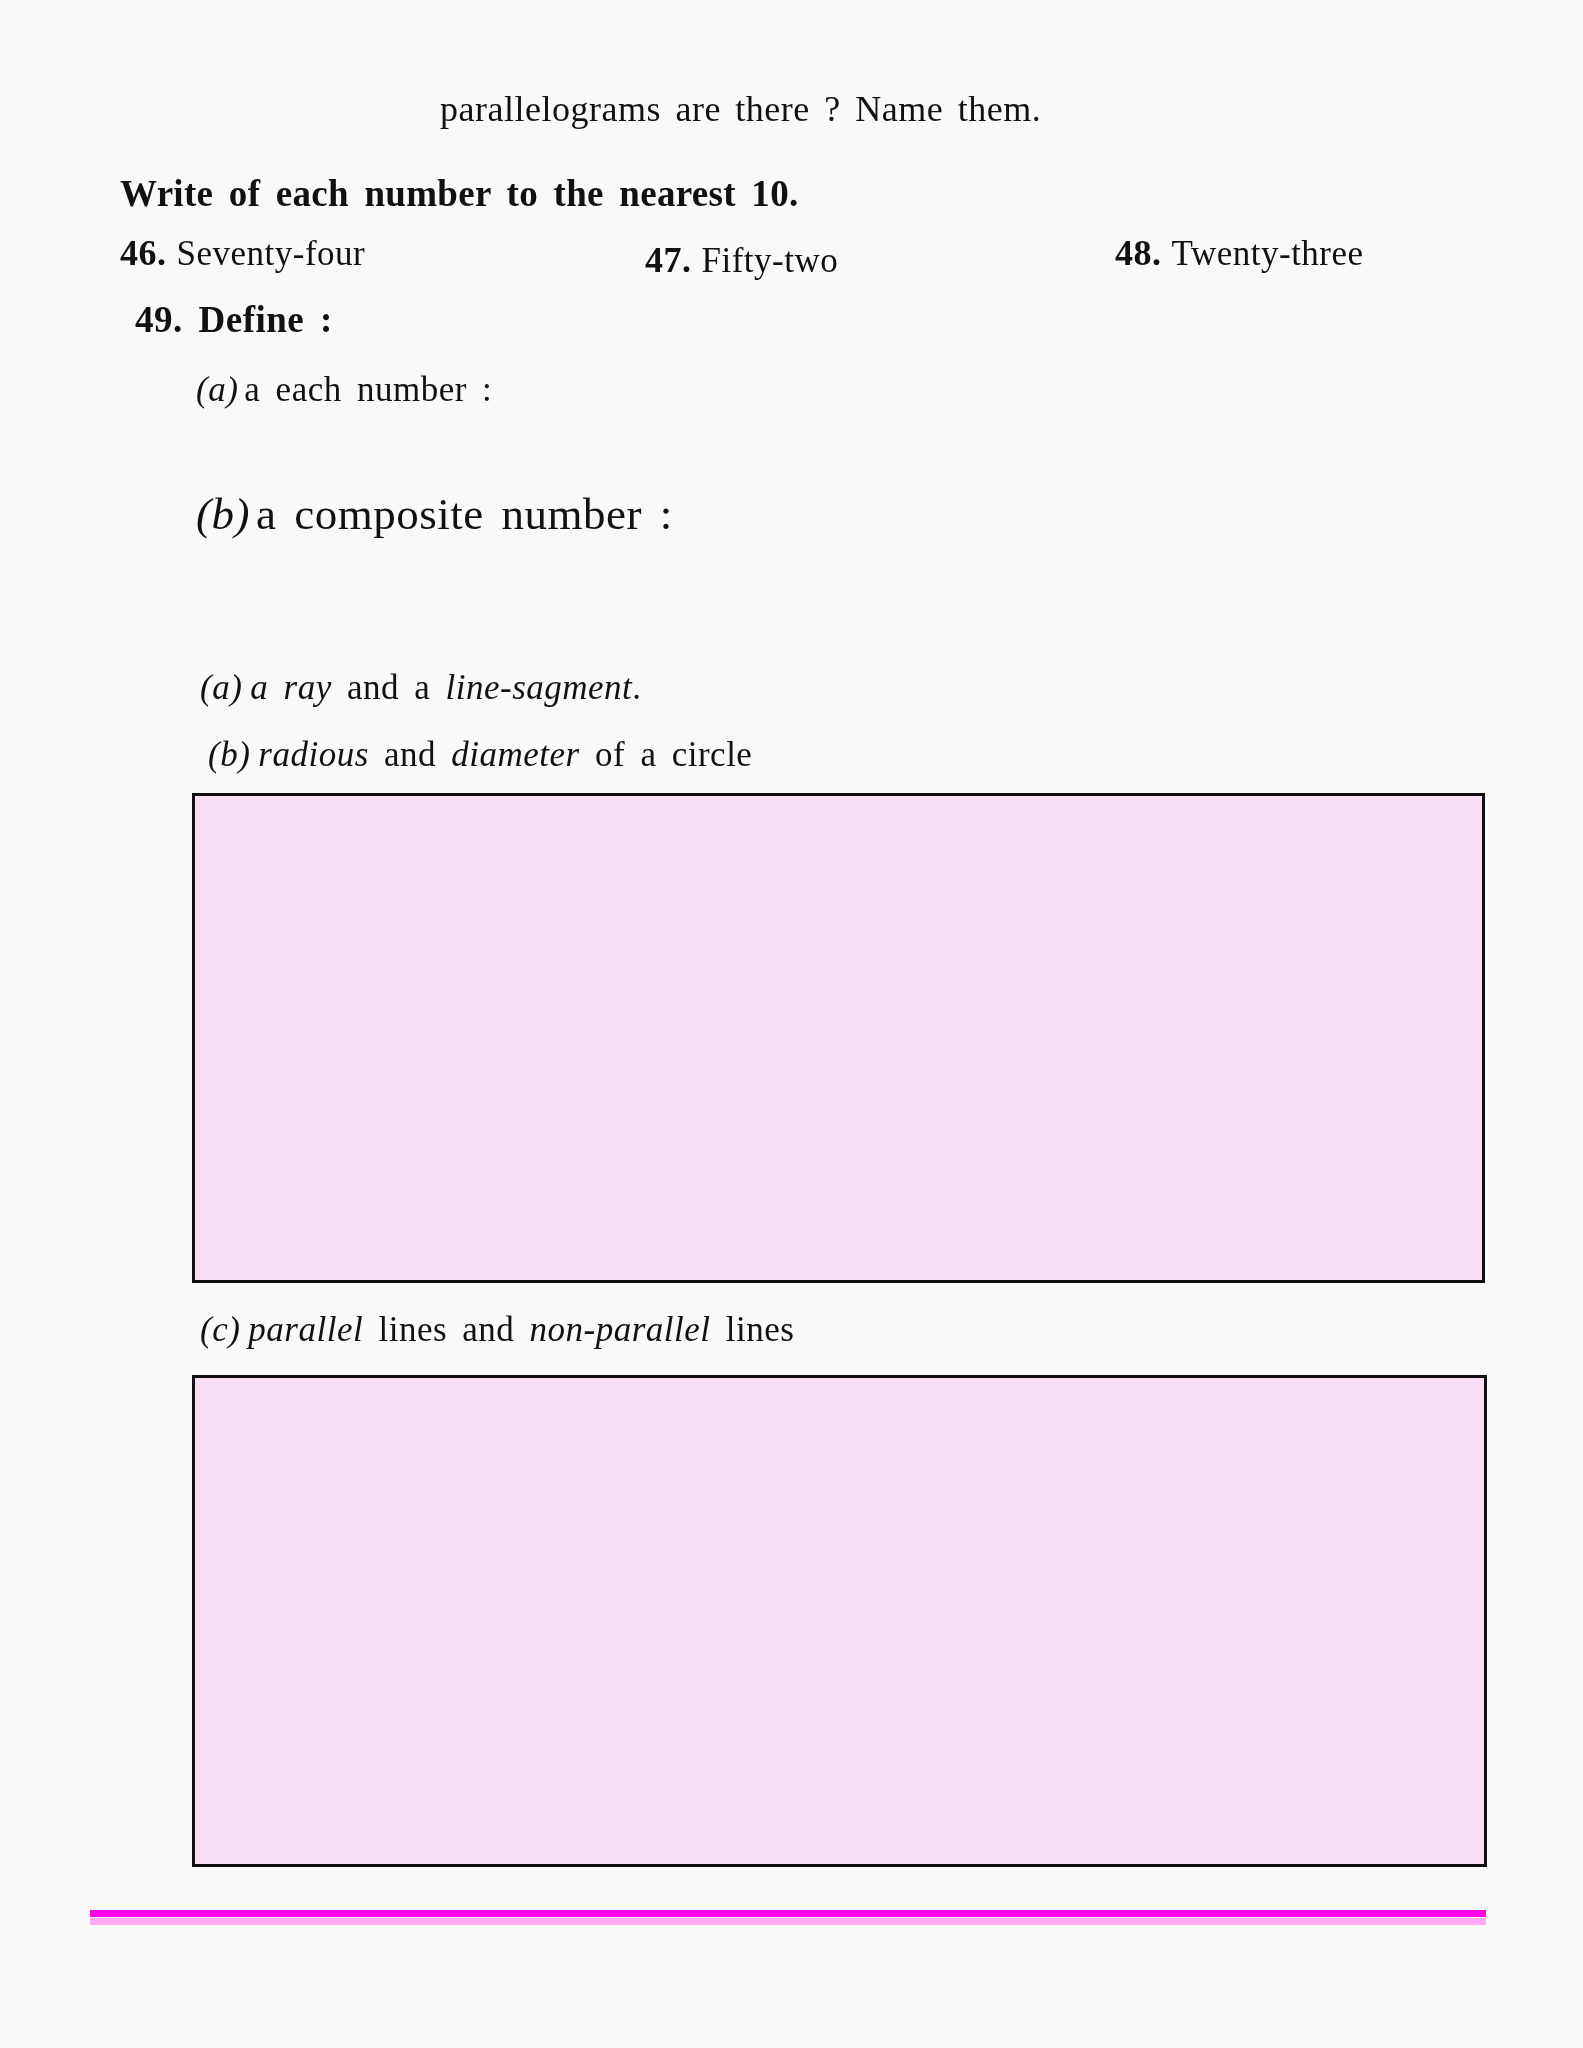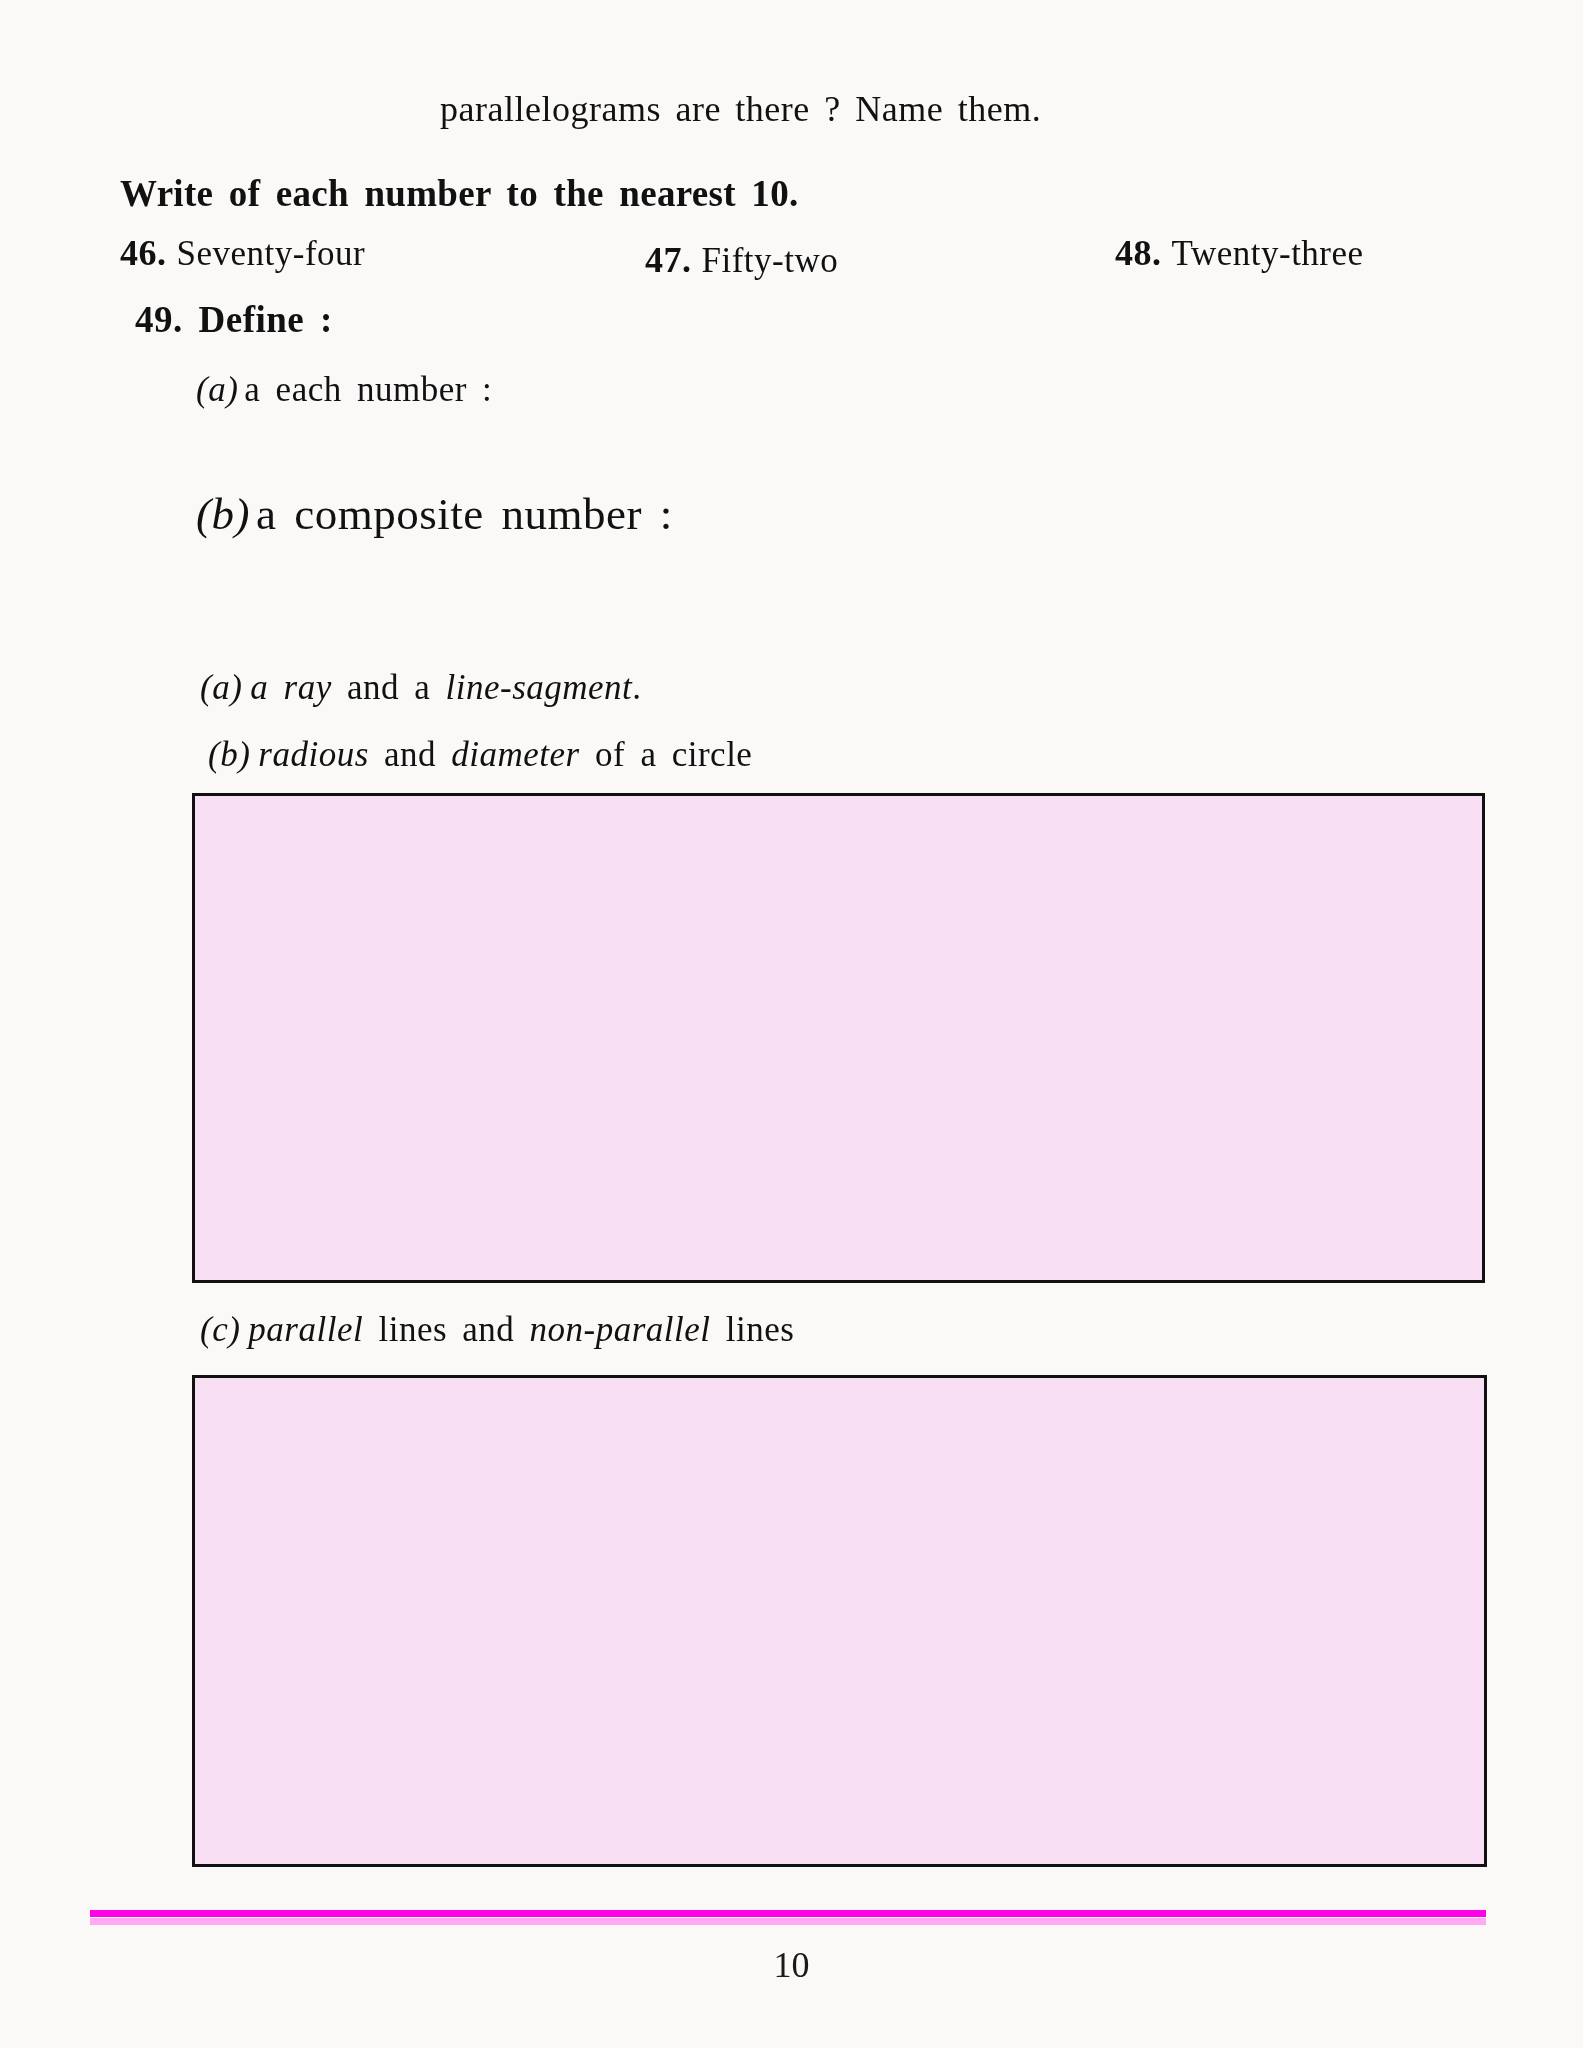--- a/index.html
+++ b/index.html
@@ -243,15 +243,14 @@
   <div class="answer-box" id="answer-box-1"></div>
 
   <div class="line serif-cond" id="q50c-label">
     <span class="sub-tag">(c)</span><span class="ital">parallel</span><span>  lines  and  </span><span class="ital">non-parallel</span><span>  lines</span>
   </div>
 
   <div class="answer-box" id="answer-box-2"></div>
 
   <div id="footer-rule-strong"></div>
   <div id="footer-rule-soft"></div>
-  <div id="page-number">10</div>
 
 </div>
 
 </body></html>

